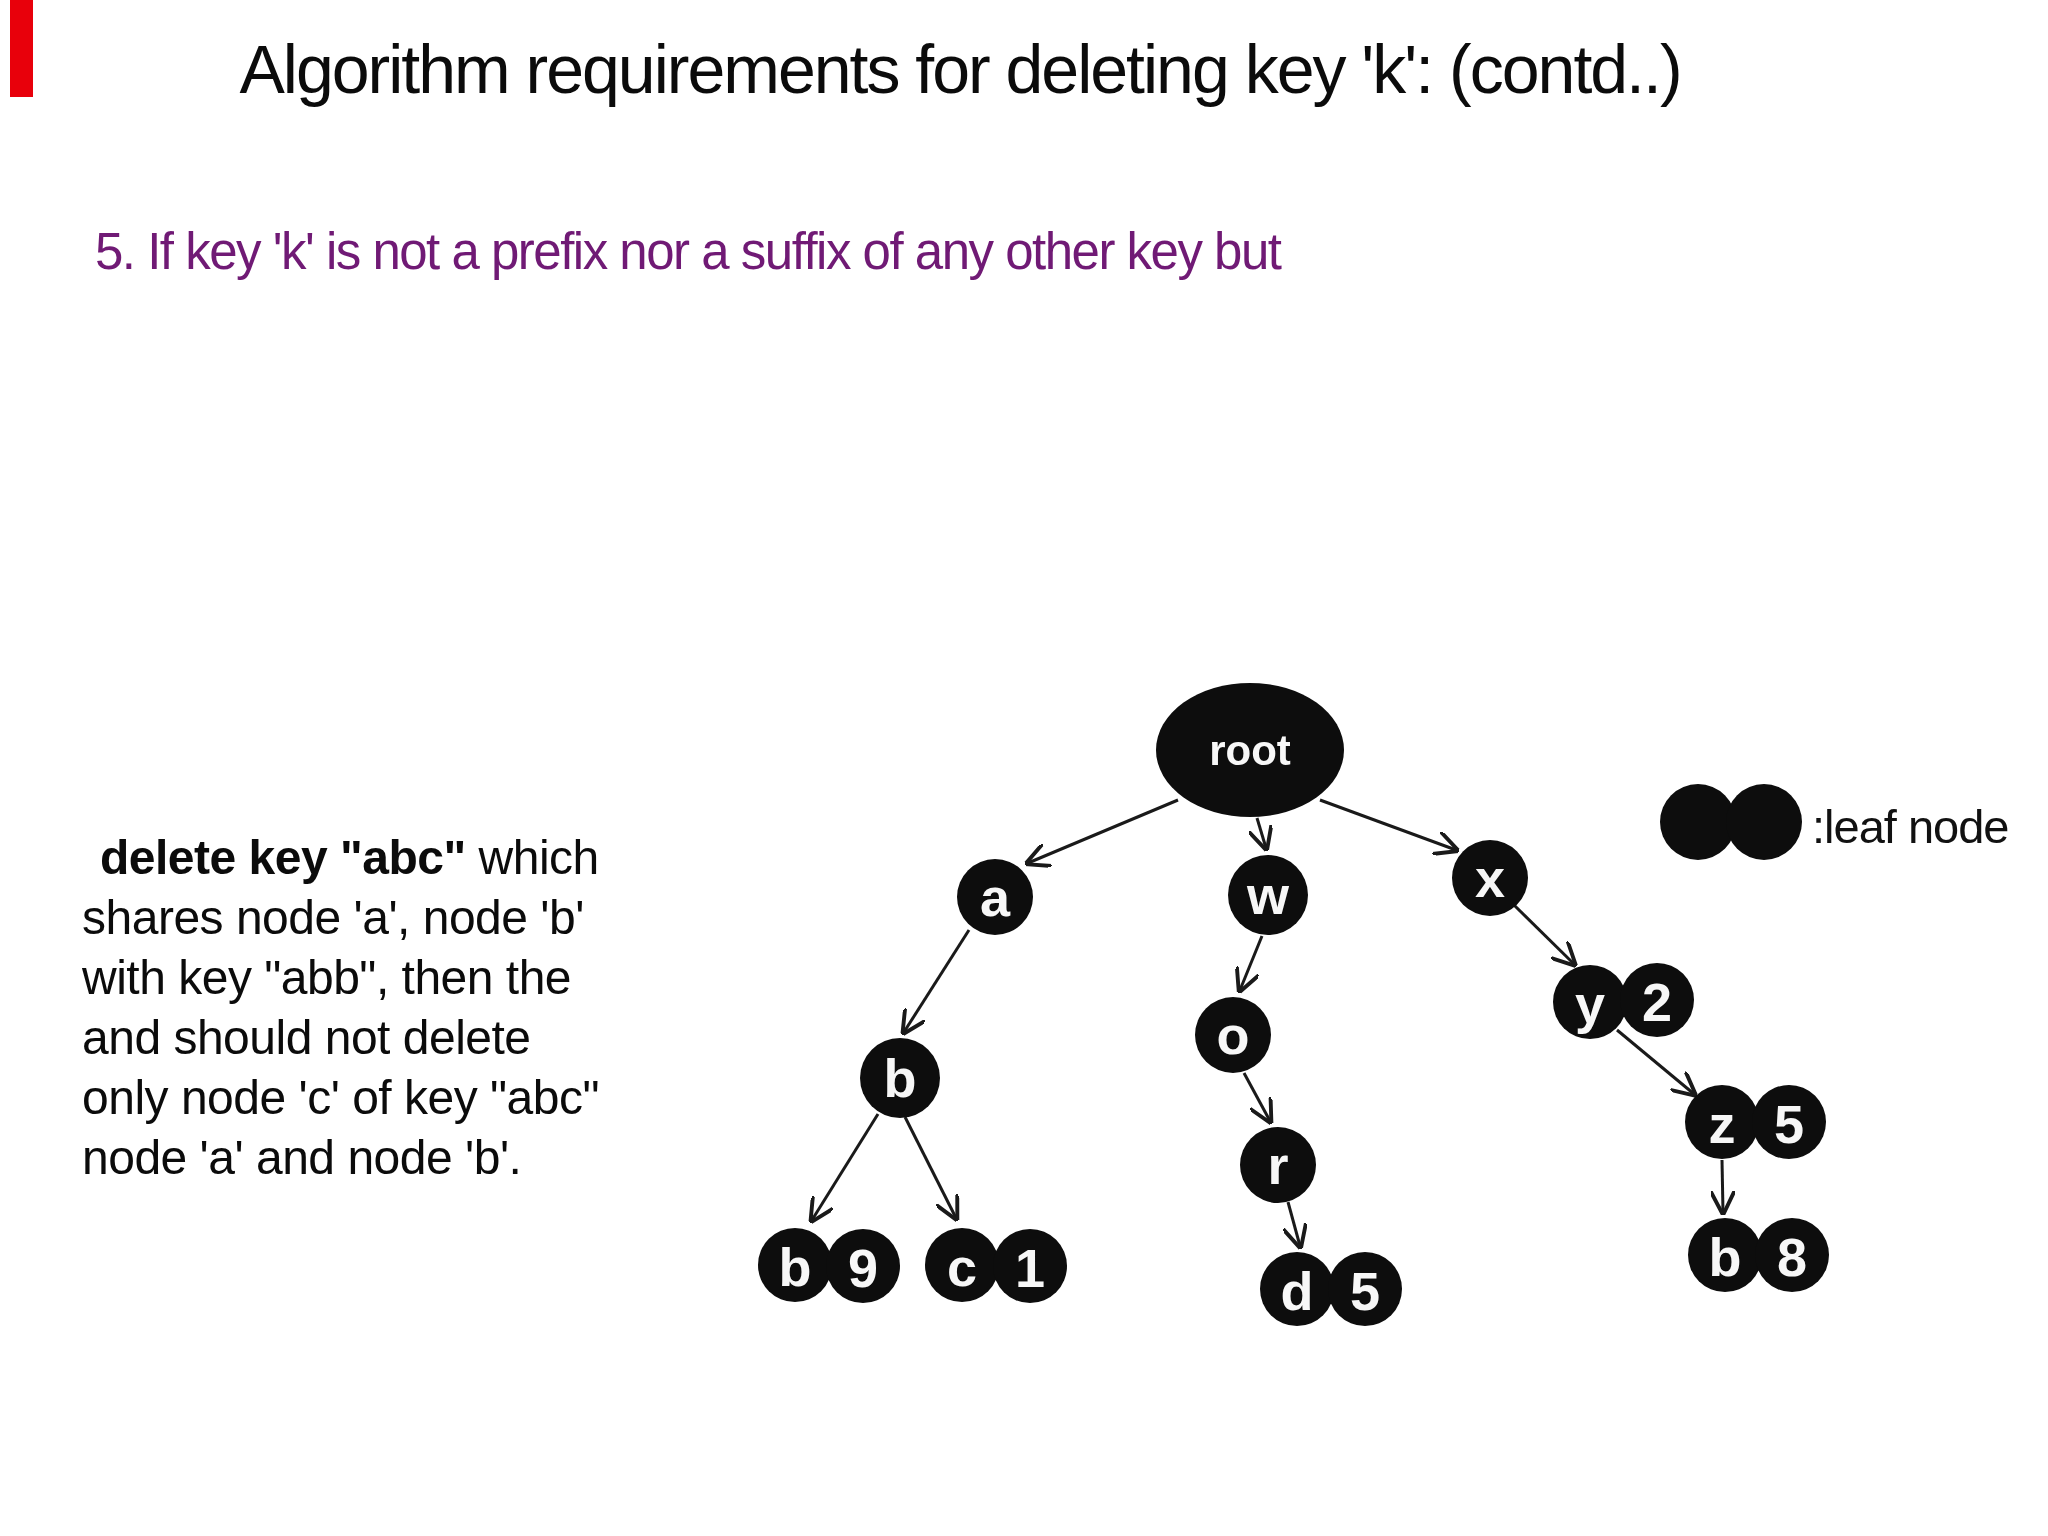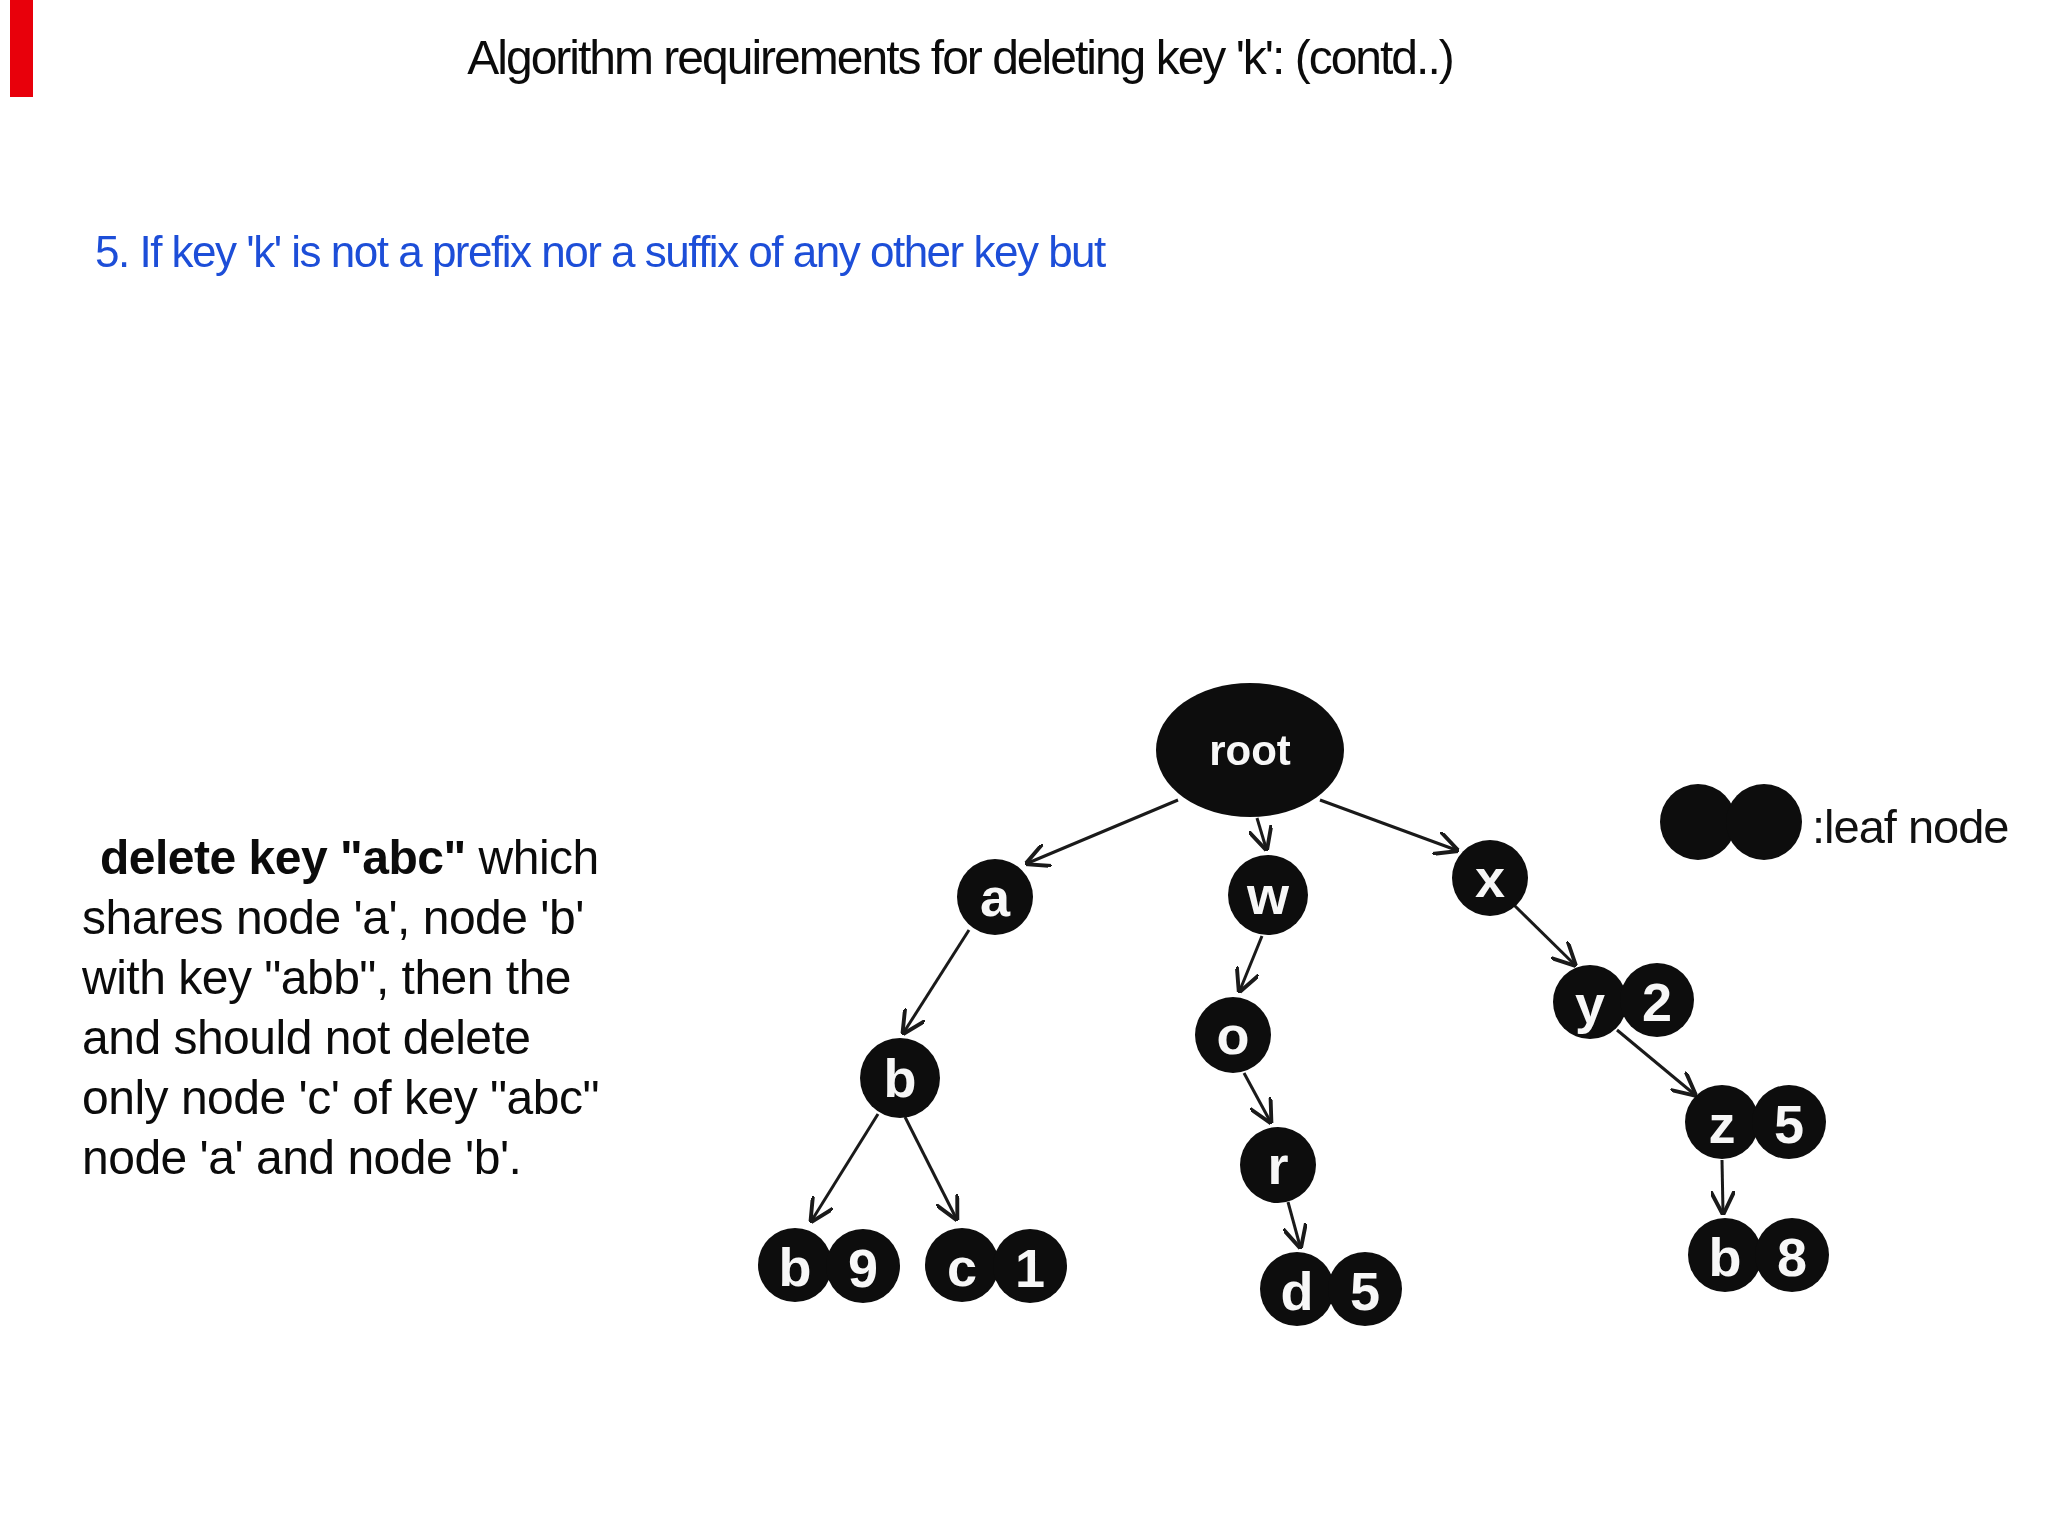--- a/index.html
+++ b/index.html
@@ -3,24 +3,24 @@
 <meta charset="utf-8">
 <style>
   html,body{margin:0;padding:0;background:#ffffff;}
   #canvas{position:relative;width:2048px;height:1536px;background:#ffffff;overflow:hidden;
           font-family:"Liberation Sans",sans-serif;color:#111;}
 
   .red-bar{position:absolute;left:10px;top:0;width:23px;height:97px;background:#e8000b;}
 
   .title{position:absolute;left:0;top:30px;width:1920px;margin:0;
          font-family:"Liberation Sans",sans-serif;font-weight:normal;
-         font-size:48px;letter-spacing:-2px;text-align:center;white-space:nowrap;color:#0b0b0b;}
+         font-size:68px;letter-spacing:-2px;text-align:center;white-space:nowrap;color:#0b0b0b;}
 
   .body-block{position:absolute;left:95px;top:208px;}
-  .body-line{font-size:44px;line-height:87px;letter-spacing:-1.5px;white-space:nowrap;color:#1d4ed8;}
+  .body-line{font-size:51px;line-height:87px;letter-spacing:-1.5px;white-space:nowrap;color:#701a75;}
 
   .note-block{position:absolute;left:82px;top:828px;width:520px;}
   .note-line{font-size:48px;line-height:60px;letter-spacing:-0.5px;white-space:nowrap;color:#0b0b0b;}
   .note-line:first-child{text-indent:18px;}
   .note-bold{font-weight:bold;}
 
   #trie-svg{position:absolute;left:0;top:0;width:2048px;height:1536px;}
   .edge{stroke:#1a1a1a;stroke-width:3;fill:none;}
   .node{fill:#0d0d0d;}
   .node-label{font-family:"Liberation Sans",sans-serif;font-weight:bold;font-size:54px;

